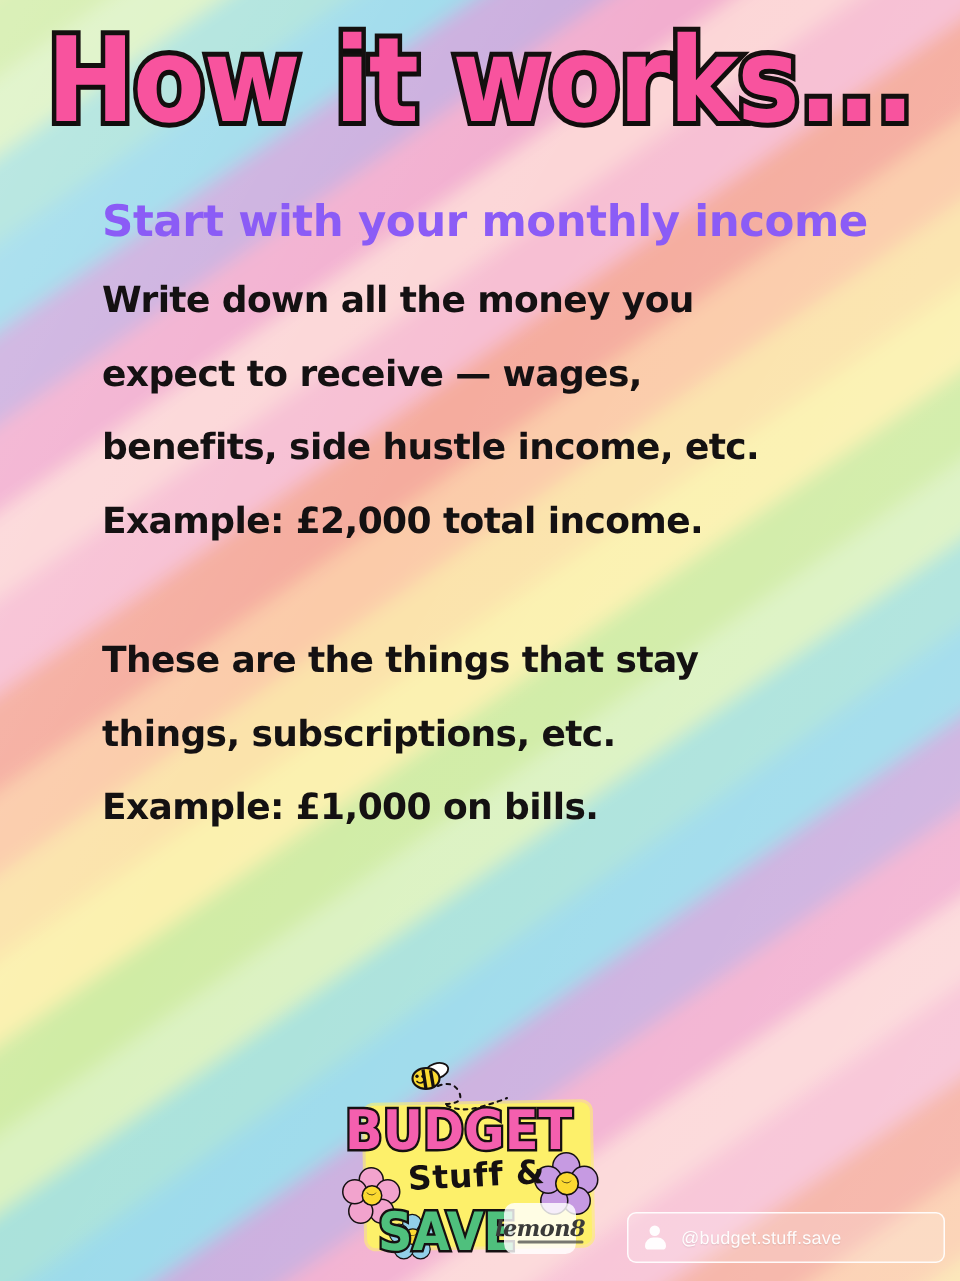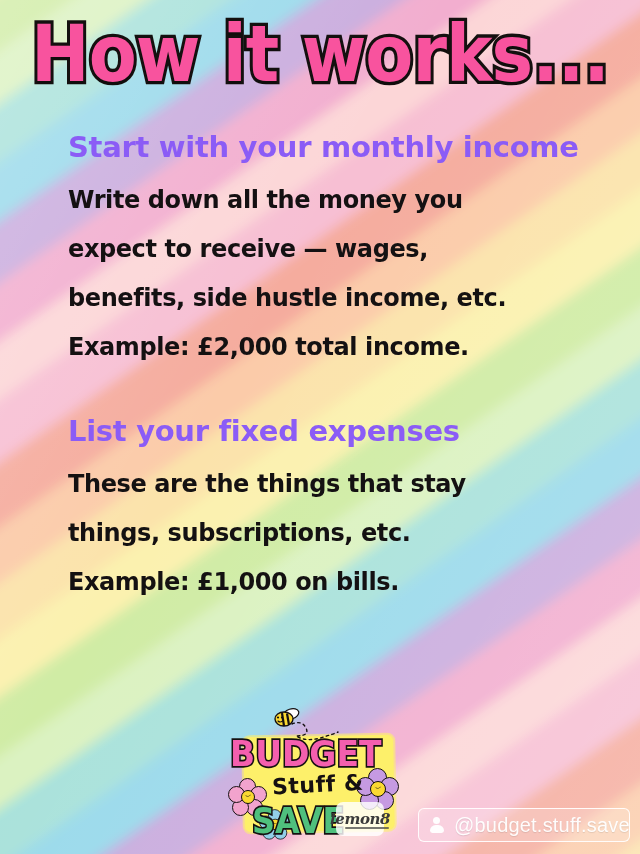--- a/index.html
+++ b/index.html
@@ -186,21 +186,21 @@
     width:212px; height:34px;
     border:1.6px solid rgba(255,255,255,.92);
     border-radius:6px;
     background:rgba(255,255,255,.18);
     display:flex; align-items:center;
     padding-left:10px;
     gap:10px;
   }
   #handle-text {
     font-family:"Liberation Sans", sans-serif;
-    font-size:20px;
+    font-size:12px;
     color:rgba(255,255,255,.96);
     letter-spacing:.2px;
     text-shadow:0 1px 1px rgba(0,0,0,.10);
   }
   .person-icon { width:15px; height:16px; position:relative; flex:0 0 auto; }
   .person-icon .head {
     position:absolute; left:4px; top:0; width:7px; height:7px;
     border-radius:50%; background:rgba(255,255,255,.95);
   }
   .person-icon .body {
@@ -224,21 +224,20 @@
 
     <div class="block">
       <div class="heading">Start with your monthly income</div>
       <div class="line">Write down all the money you</div>
       <div class="line">expect to receive — wages,</div>
       <div class="line">benefits, side hustle income, etc.</div>
       <div class="line">Example: £2,000 total income.</div>
     </div>
 
     <div class="block">
-      <div class="heading">List your fixed expenses</div>
       <div class="line">These are the things that stay</div>
       <div class="line">things, subscriptions, etc.</div>
       <div class="line">Example: £1,000 on bills.</div>
     </div>
 
   </div>
 
   <div id="logo">
 
     <div id="logo-card"></div>

